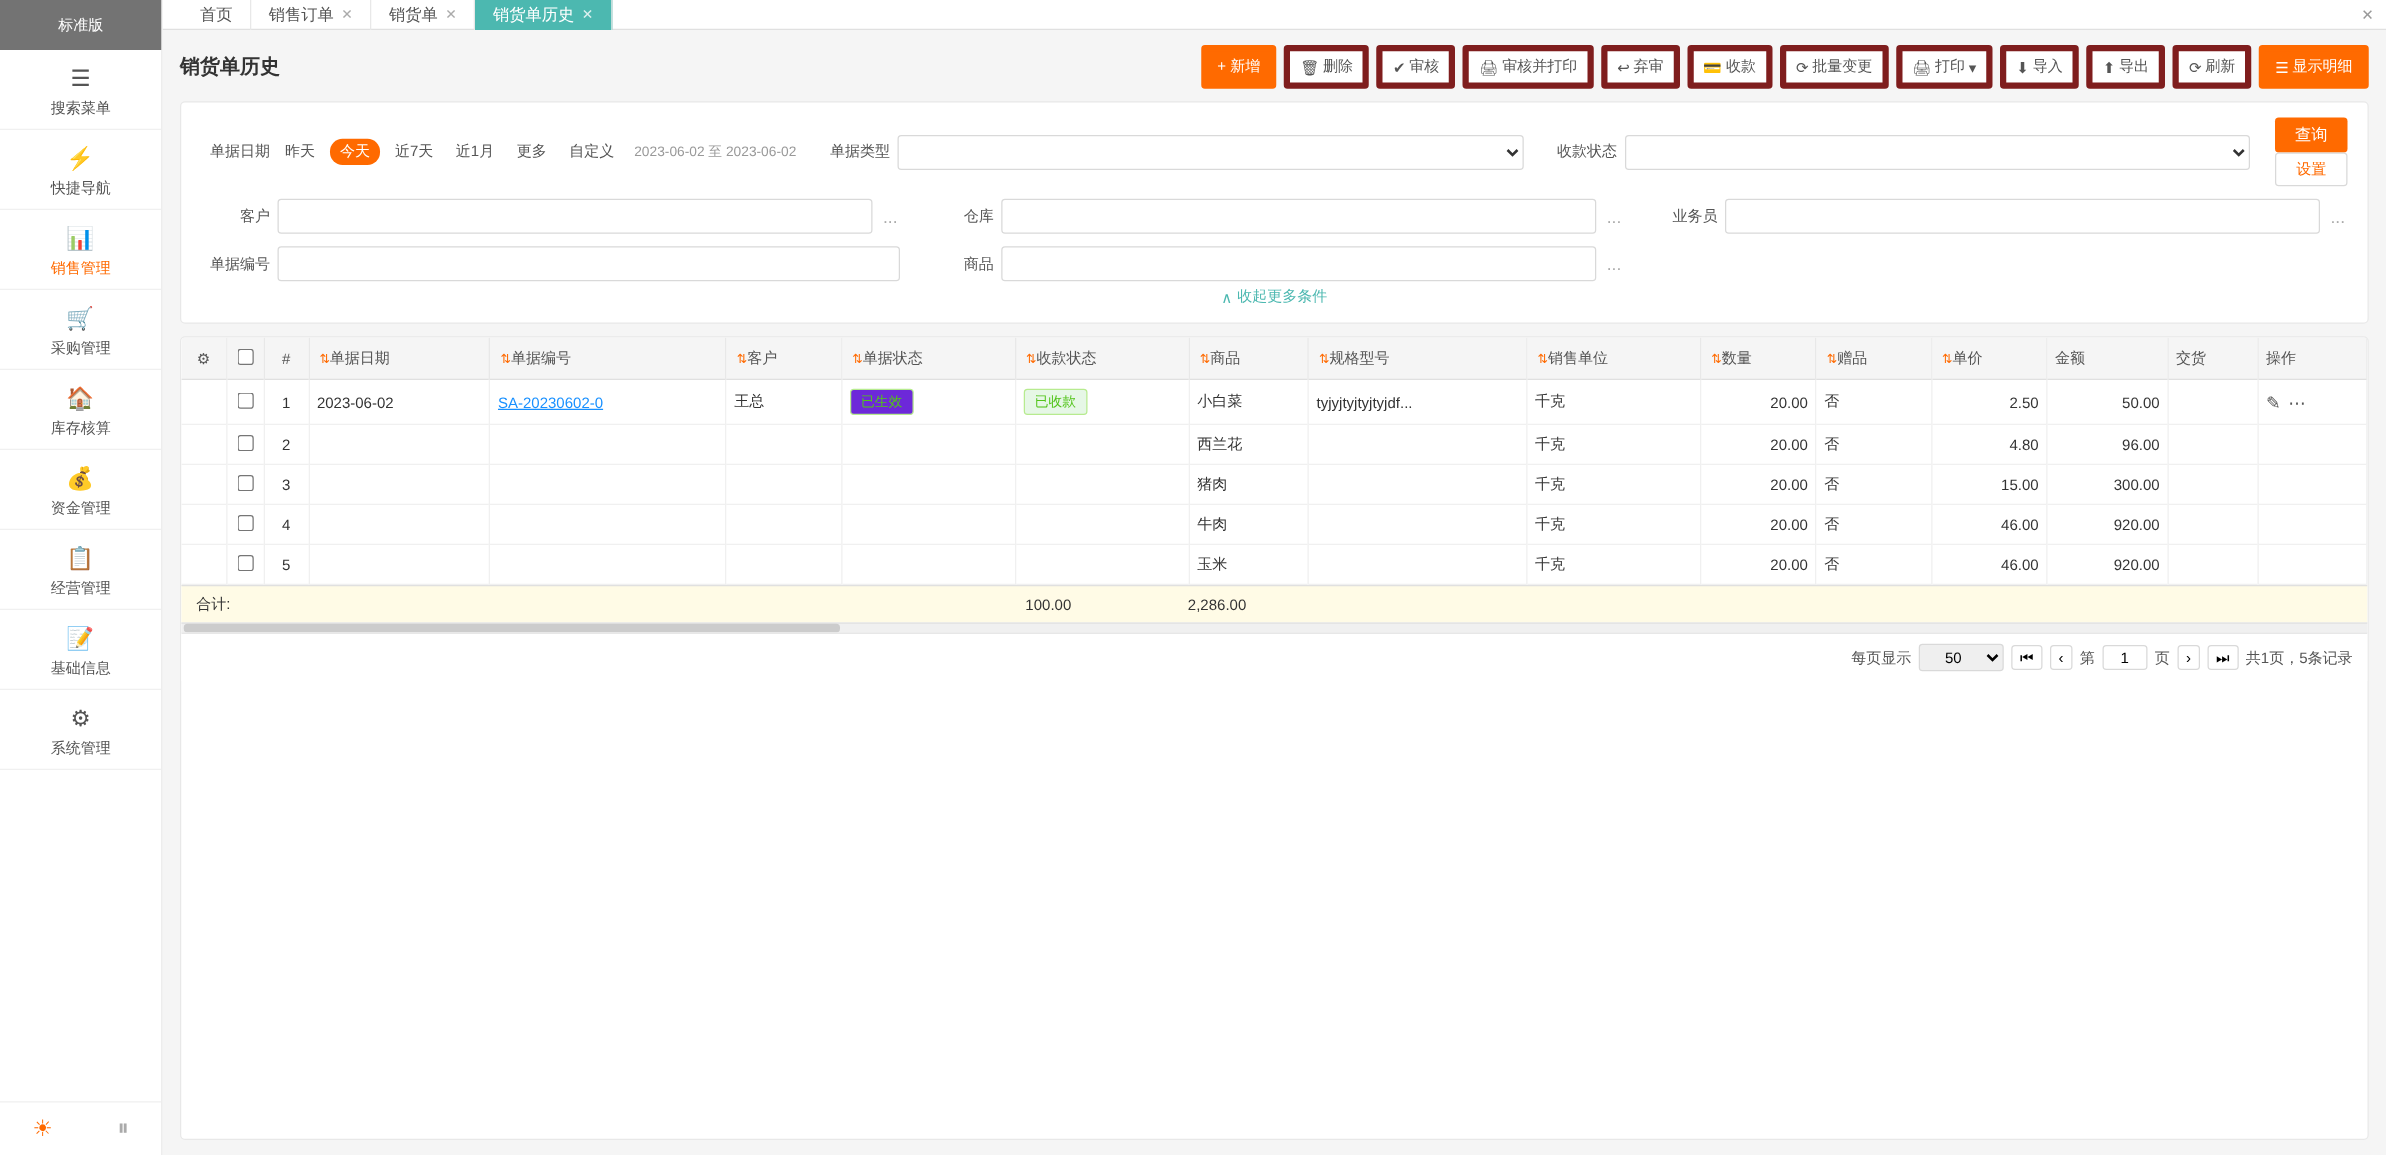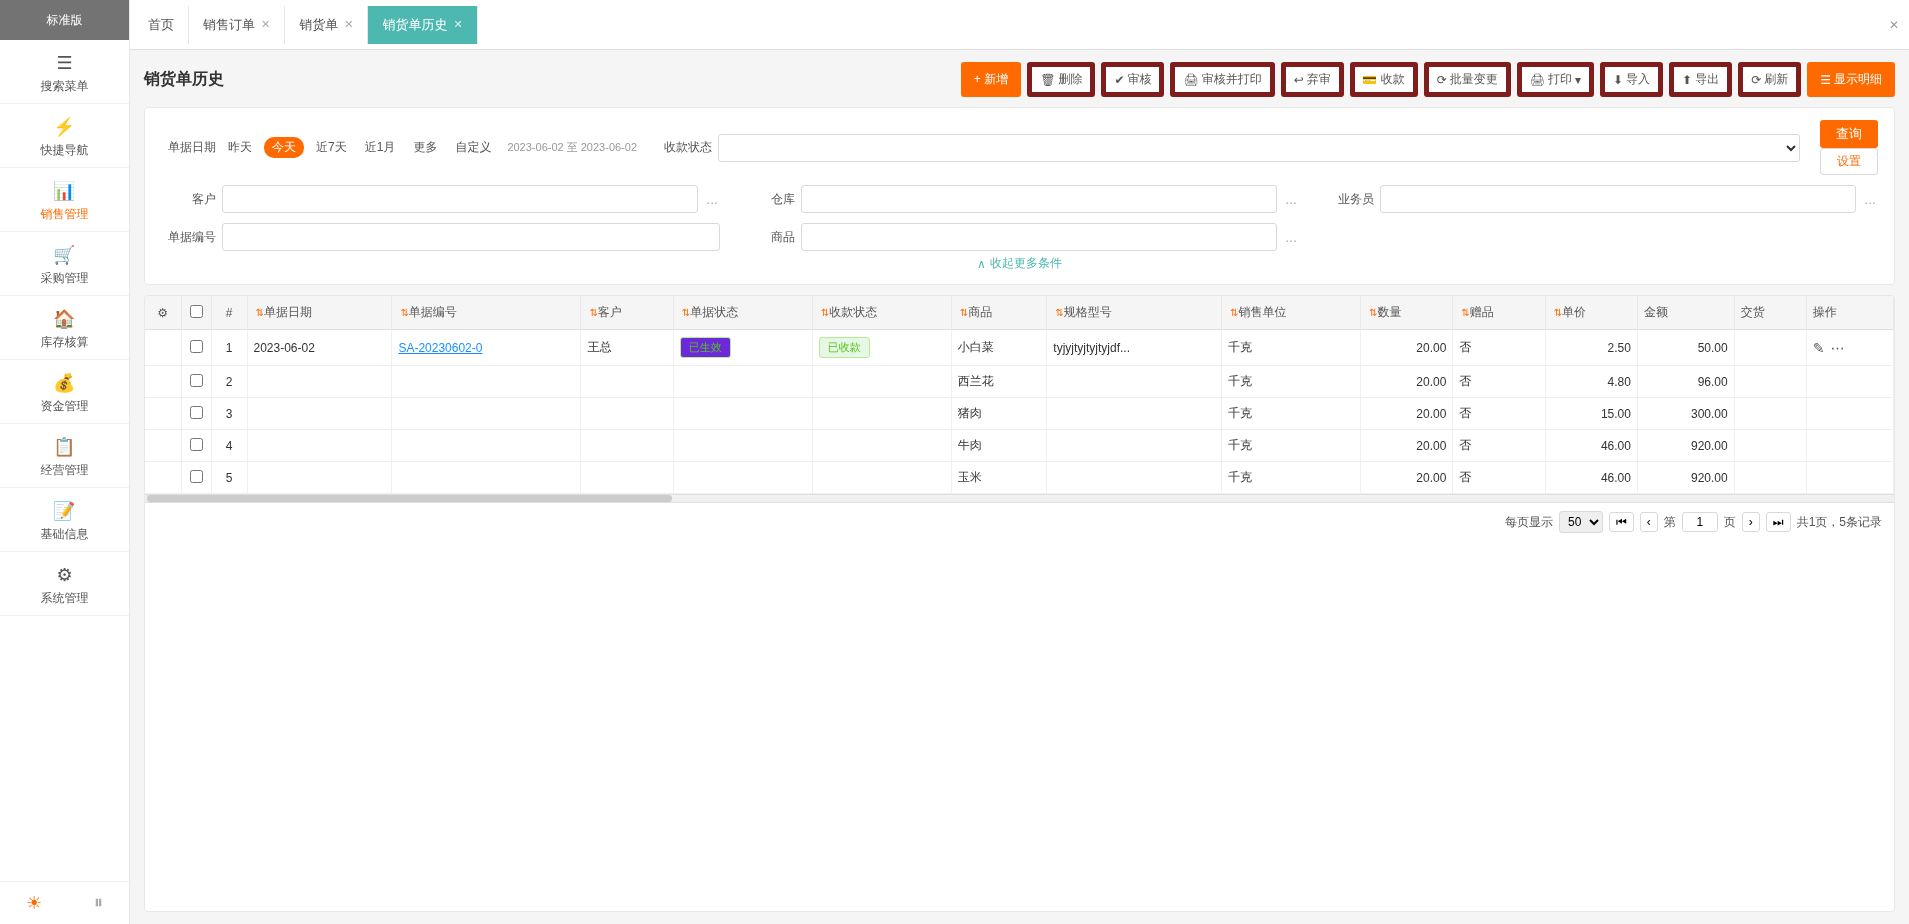--- a/index.html
+++ b/index.html
@@ -10,21 +10,21 @@
     .sidebar-logo { height: 40px; background: #737373; display: flex; align-items: center; justify-content: center; color: #fff; font-size: 12px; }
     .sidebar-item { display: flex; flex-direction: column; align-items: center; padding: 12px 0 8px; cursor: pointer; color: #555; font-size: 12px; border-bottom: 1px solid #f0f0f0; }
     .sidebar-item.active { color: #ff6a00; }
     .sidebar-icon { font-size: 18px; margin-bottom: 4px; }
     .sidebar-bottom { margin-top: auto; padding: 10px 0; border-top: 1px solid #f0f0f0; display: flex; justify-content: space-around; }
 
     
     .main { flex: 1; display: flex; flex-direction: column; overflow: hidden; }
 
     
-    .tab-bar { display: flex; align-items: center; background: #fff; border-bottom: 1px solid #e0e0e0; height: 50px; padding-left: 4px; }
+    .tab-bar { display: flex; align-items: center; background: #fff; border-bottom: 1px solid #e0e0e0; height: 24px; padding-left: 16px; }
     .tab { padding: 0 14px; height: 38px; display: flex; align-items: center; font-size: 13px; cursor: pointer; color: #555; border-right: 1px solid #e8e8e8; white-space: nowrap; }
     .tab.active { background: #4cb8b0; color: #fff; }
     .tab .tab-close { margin-left: 6px; font-size: 11px; color: rgba(255,255,255,0.8); cursor: pointer; }
     .tab:not(.active) .tab-close { color: #aaa; }
     .tab-bar-right { margin-left: auto; padding-right: 10px; font-size: 12px; color: #999; }
 
     
     .content { flex: 1; background: #f5f5f5; overflow-y: auto; padding: 12px 14px; display: flex; flex-direction: column; }
 
     
@@ -68,21 +68,21 @@
     
     .summary-row { background: #fffbe6; border-top: 1px solid #e0e0e0; display: flex; align-items: center; padding: 6px 12px; font-size: 12px; color: #333; }
     .summary-label { min-width: 80px; }
     .summary-qty { min-width: 700px; text-align: right; padding-right: 80px; }
     .summary-amount { min-width: 120px; text-align: right; padding-right: 60px; }
 
     
     .pagination { display: flex; align-items: center; justify-content: flex-end; padding: 8px 12px; background: #fff; border-top: 1px solid #e0e0e0; font-size: 12px; color: #555; gap: 6px; }
     .page-btn { padding: 2px 6px; border: 1px solid #d9d9d9; border-radius: 3px; cursor: pointer; background: #fff; font-size: 12px; }
     .page-input { width: 36px; border: 1px solid #d9d9d9; border-radius: 3px; text-align: center; padding: 2px; font-size: 12px; }
-    .page-select { border: 1px solid #d9d9d9; border-radius: 3px; padding: 2px 4px; font-size: 12px; }
+    .page-select { border: 1px solid #d9d9d9; border-radius: 3px; padding: 2px 16px; font-size: 12px; }
 
     
     .table-scroll { overflow-x: auto; }
     .table-scroll::-webkit-scrollbar { height: 6px; }
     .table-scroll::-webkit-scrollbar-thumb { background: #ccc; border-radius: 3px; }
 
     .settings-btn { background: #fff; border: 1px solid #d9d9d9; border-radius: 3px; padding: 4px 10px; font-size: 12px; color: #ff6a00; cursor: pointer; }
     .query-btn { background: #ff6a00; border: none; border-radius: 3px; padding: 5px 16px; font-size: 13px; color: #fff; cursor: pointer; }
 
     .col-gear { width: 36px; text-align: center; }
@@ -220,20 +220,24 @@
           <span class="filter-label">单据日期</span>
           <div class="date-filter">
             <span class="date-btn">昨天</span>
             <span class="date-btn active">今天</span>
             <span class="date-btn">近7天</span>
             <span class="date-btn">近1月</span>
             <span class="date-btn">更多</span>
             <span class="date-btn">自定义</span>
             <span class="date-range">2023-06-02 至 2023-06-02</span>
           </div>
+        </div>
+        <div class="filter-item" style="flex:1;">
+          <span class="filter-label">单据类型</span>
+          <select class="filter-select"></select>
         </div>
         <div class="filter-item" style="flex:1;">
           <span class="filter-label">收款状态</span>
           <select class="filter-select"></select>
         </div>
         <div style="display:flex;flex-direction:column;gap:0;margin-left:auto;">
           <button class="query-btn">查询</button>
           <button class="settings-btn">设置</button>
         </div>
       </div>
@@ -397,20 +401,25 @@
       <td>否</td>
       <td style="text-align:right;">46.00</td>
       <td style="text-align:right;">920.00</td>
       <td></td>
       <td></td>
     </tr>
             </tbody>
         </table>
       </div>
 
+      <div class="summary-row">
+        <span class="summary-label">合计:</span>
+        <span class="summary-qty">100.00</span>
+        <span class="summary-amount">2,286.00</span>
+      </div>
 
       <div style="height:8px;background:#f0f0f0;border-top:1px solid #e0e0e0;">
         <div style="height:100%;background:#ccc;width:30%;border-radius:3px;margin-left:2px;"></div>
       </div>
 
       <div class="pagination">
         <span>每页显示</span>
         <select class="page-select"><option>50</option></select>
         <button class="page-btn">⏮</button>
         <button class="page-btn">‹</button>

